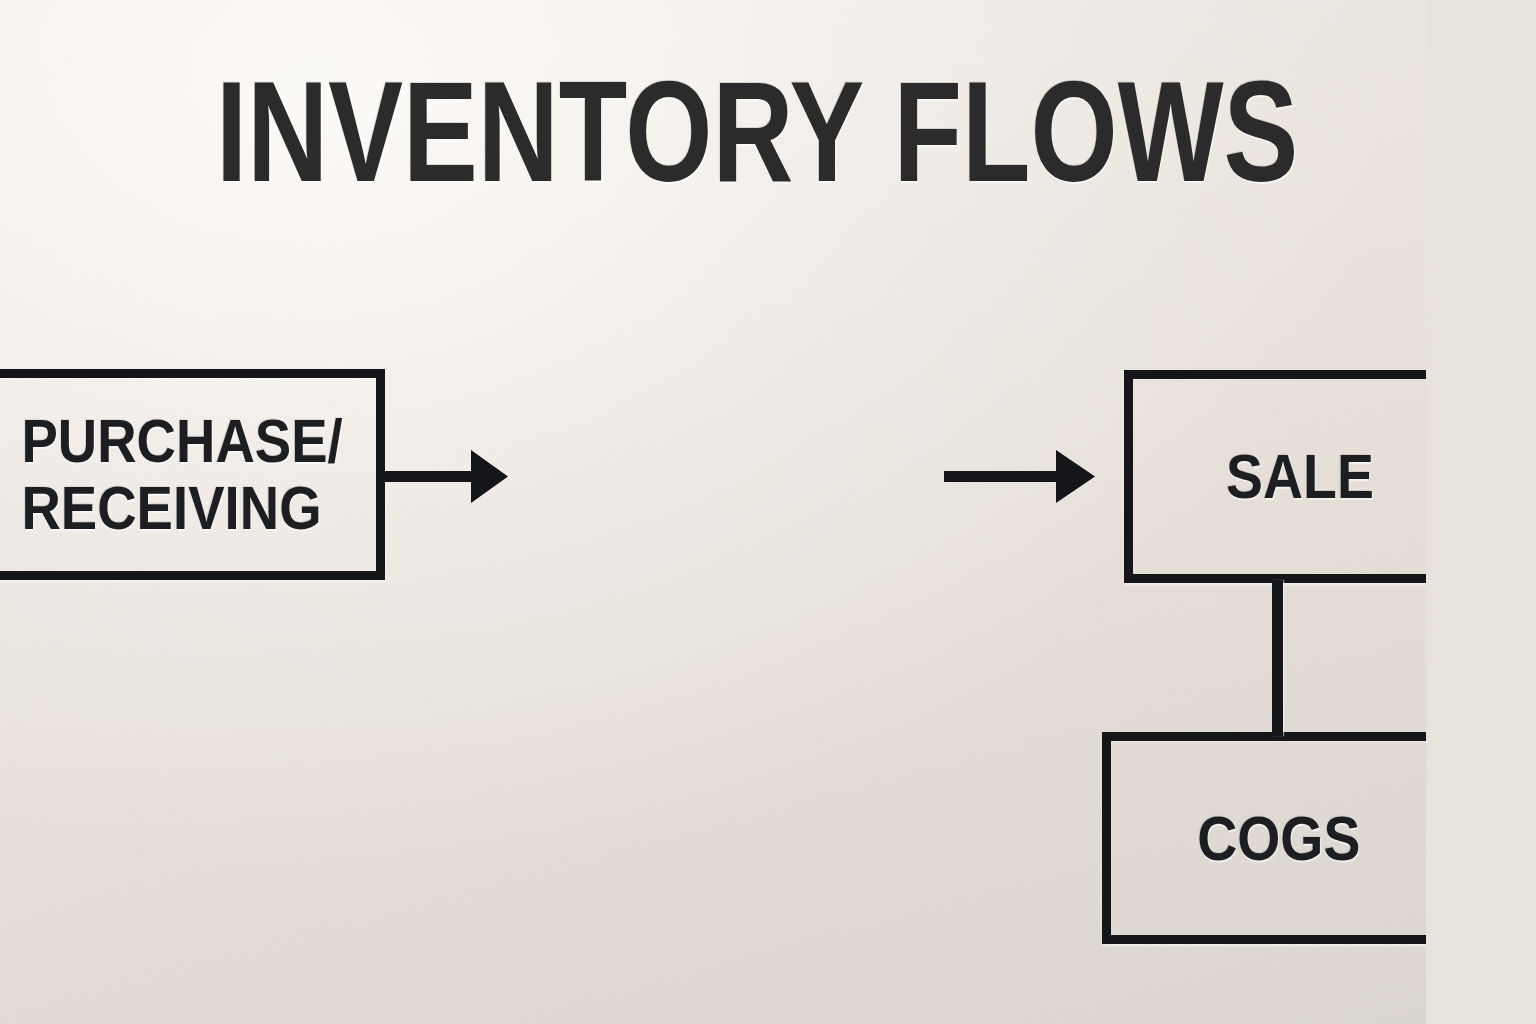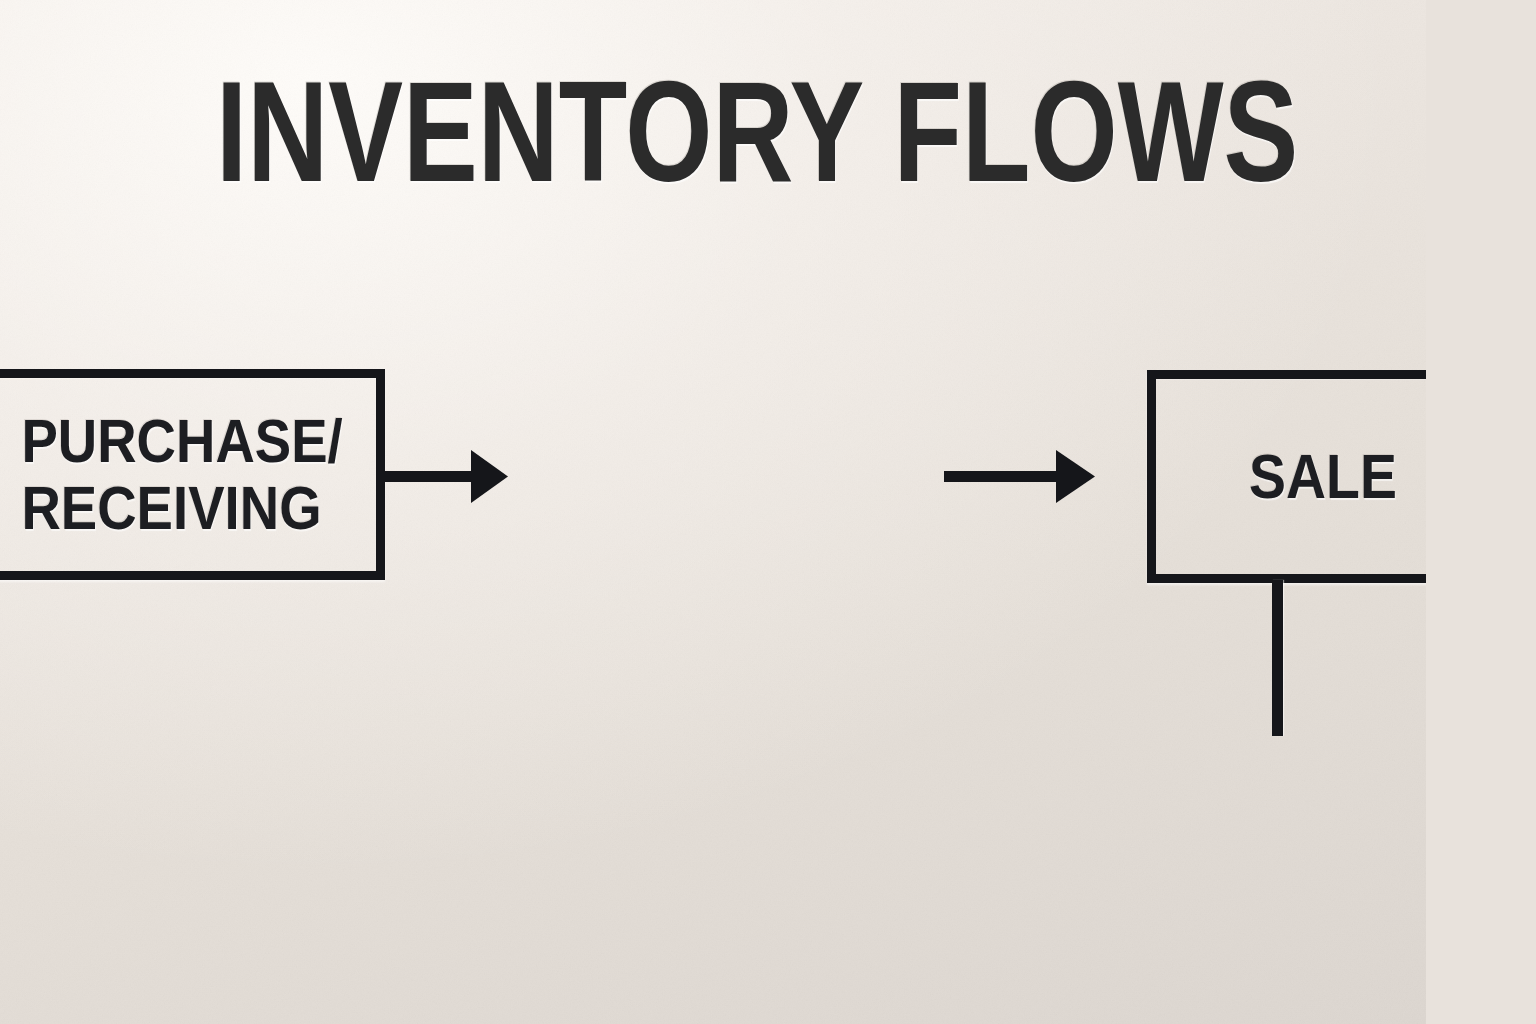--- a/index.html
+++ b/index.html
@@ -94,21 +94,21 @@
 
   #node-inventory {
     left: 514px;
     top: 369px;
     width: 432px;
     height: 214px;
   }
   #node-inventory .label { font-size: 63px; }
 
   #node-sale {
-    left: 1147px;
+    left: 1124px;
     top: 370px;
     width: 353px;
     height: 213px;
   }
   #node-sale .label { font-size: 63px; }
 
   #node-cogs {
     left: 1102px;
     top: 732px;
     width: 354px;
@@ -158,20 +158,23 @@
   <div class="node" id="node-purchase">
     <span class="label">PURCHASE/
 RECEIVING</span>
   </div>
 
 
   <div class="node" id="node-sale">
     <span class="label">SALE</span>
   </div>
 
+  <div class="node" id="node-cogs">
+    <span class="label">COGS</span>
+  </div>
 
   <div class="connector" id="arrow-1">
     <svg width="130" height="58" viewBox="0 0 130 58">
       <rect class="stroke" x="0" y="24" width="96" height="11"></rect>
       <polygon class="stroke" points="88,3 125,29.5 88,56"></polygon>
     </svg>
   </div>
 
   <div class="connector" id="arrow-2">
     <svg width="160" height="58" viewBox="0 0 160 58">

